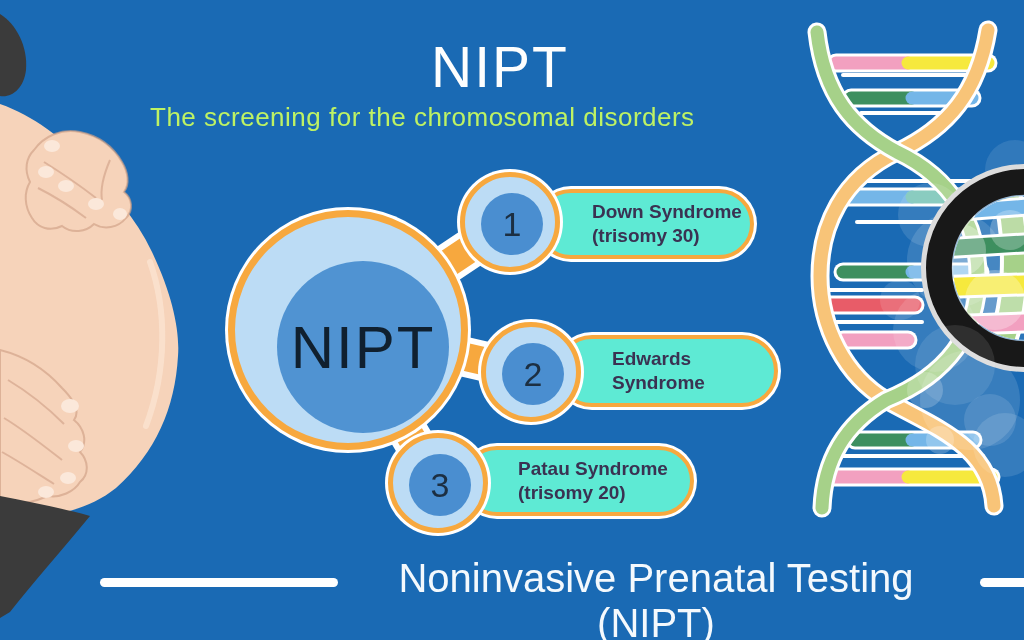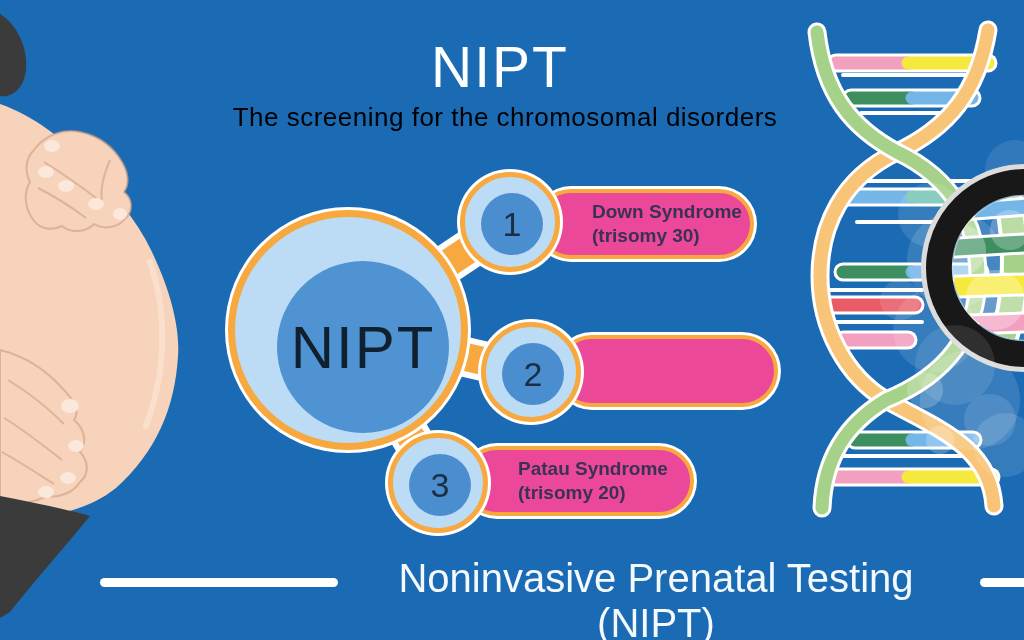--- a/index.html
+++ b/index.html
@@ -9,22 +9,22 @@
     font-family:"Liberation Sans", sans-serif;
   }
   .abs{position:absolute;}
 
   
   .title{
     left:250px;top:34px;width:500px;text-align:center;
     color:#fdfefe;font-size:57px;font-weight:300;letter-spacing:2px;
   }
   .subtitle{
-    left:150px;top:102px;width:710px;text-align:center;
-    color:#000000;font-size:26px;font-weight:300;letter-spacing:.5px;
+    left:150px;top:102px;width:710px;
+    color:#bef264;font-size:26px;font-weight:300;letter-spacing:.5px;
   }
 
   
   .big-circle{
     left:228px;top:210px;width:240px;height:240px;border-radius:50%;
     box-sizing:border-box;background:#bcdcf5;border:7px solid #f7a83e;
     box-shadow:0 0 0 3px #ffffff;
   }
   .big-circle-inner{
     position:absolute;left:42px;top:44px;width:172px;height:172px;border-radius:50%;
@@ -43,21 +43,21 @@
     display:flex;align-items:center;justify-content:center;
     transform:translate(2px,2px);
   }
   .node-inner span{color:#1c2f42;font-size:34px;font-weight:400;}
   .node1{left:460px;top:172px;}
   .node2{left:481px;top:322px;}
   .node3{left:388px;top:433px;}
 
   
   .pill{
-    box-sizing:border-box;border-radius:40px;background:#ec4899;
+    box-sizing:border-box;border-radius:40px;background:#5eead4;
     border:4px solid #f7a83e;box-shadow:0 0 0 3px #ffffff;
     display:flex;flex-direction:column;justify-content:center;
     color:#3a3252;font-size:19px;font-weight:600;line-height:24px;
   }
   .pill1{left:536px;top:189px;width:218px;height:70px;padding-left:52px;}
   .pill2{left:556px;top:335px;width:222px;height:72px;padding-left:52px;}
   .pill3{left:462px;top:446px;width:232px;height:70px;padding-left:52px;justify-content:center;}
 
   
   .caption{
@@ -120,20 +120,21 @@
       <path d="M 348,330 L 510,222 M 348,330 L 531,372 M 348,330 L 438,483" stroke="#ffffff" stroke-width="40" fill="none"></path>
       <path d="M 348,330 L 510,222 M 348,330 L 531,372 M 348,330 L 438,483" stroke="#f7a83e" stroke-width="28" fill="none"></path>
     </g>
   </svg>
 
   <div class="abs pill pill1">
     <span>Down Syndrome</span>
     <span>(trisomy 30)</span>
   </div>
   <div class="abs pill pill2">
+    <span>Edwards Syndrome</span>
   </div>
   <div class="abs pill pill3">
     <span>Patau Syndrome</span>
     <span>(trisomy 20)</span>
   </div>
 
   <div class="abs big-circle">
     <div class="big-circle-inner">
       <span>NIPT</span>
     </div>

